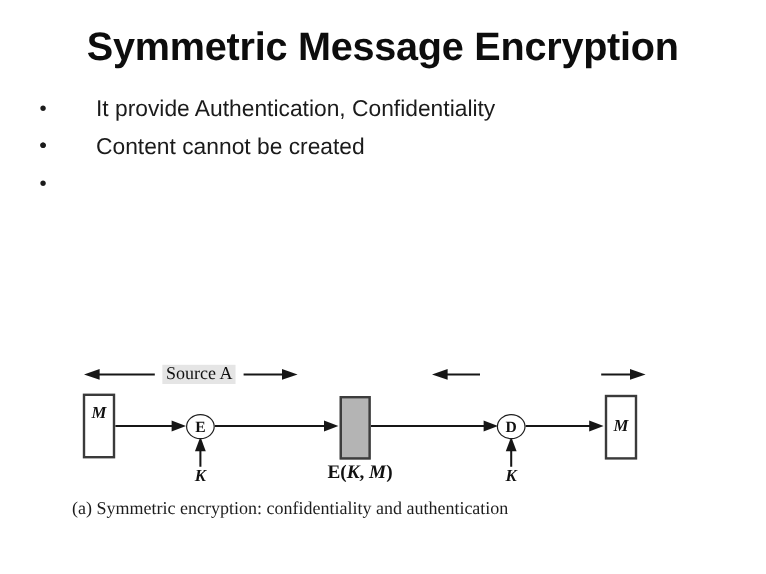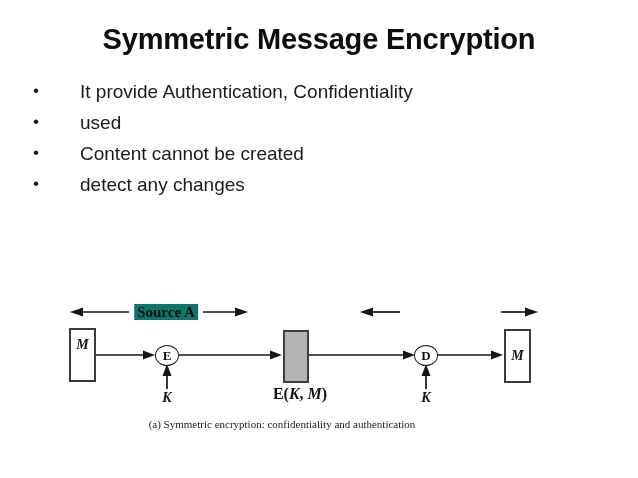--- a/index.html
+++ b/index.html
@@ -11,21 +11,21 @@
     background: #ffffff;
     overflow: hidden;
     font-family: "Liberation Sans", sans-serif;
     color: #141414;
   }
 
   
   .title {
     margin-top: 22px;
     text-align: center;
-    font-size: 29px;
+    font-size: 33px;
     line-height: 34px;
     font-weight: 700;
     letter-spacing: -0.2px;
     color: #0d0d0d;
   }
 
   
   .bullets {
     margin: 22px 16px 0 33px;
     font-size: 19px;
@@ -53,23 +53,23 @@
     color: #111111;
   }
   .diagram svg { position: absolute; left: 0; top: 0; }
 
   .span-label {
     position: absolute;
     top: 11px;
     transform: translateX(-50%);
     font-size: 15px;
     line-height: 16px;
-    font-weight: 700;
+    font-weight: 400;
     white-space: nowrap;
-    background: #0f766e;
+    background: #e5e5e5;
     padding: 0 3px;
   }
   .src-label  { left: 166px; }
   .dst-label  { left: 450px; }
 
   .msg-box {
     position: absolute;
     box-sizing: border-box;
     width: 27px;
     height: 54px;
@@ -134,49 +134,46 @@
     font-weight: 600;
     white-space: nowrap;
   }
   .ct-label .var { font-style: italic; }
 
   .caption {
     position: absolute;
     left: 60px;
     top: 124px;
     width: 444px;
-    text-align: center;
-    font-size: 11px;
+    font-size: 15px;
     line-height: 15px;
     color: #1c1c1c;
   }
 </style>
 </head>
 <body>
 
 <div class="slide">
 
   <div class="title">Symmetric Message Encryption</div>
 
   <div class="bullets">
     <div class="bullet-item">
       <span class="bullet-dot">•</span>
       <span class="bullet-line">It provide Authentication, Confidentiality</span>
     </div>
     <div class="bullet-item">
       <span class="bullet-dot">•</span>
-      <span class="bullet-line">used</span>
     </div>
     <div class="bullet-item">
       <span class="bullet-dot">•</span>
       <span class="bullet-line">Content cannot be created</span>
     </div>
     <div class="bullet-item">
       <span class="bullet-dot">•</span>
-      <span class="bullet-line">detect any changes</span>
     </div>
   </div>
 
   <div class="diagram">
 
     <svg width="638" height="185" viewBox="0 0 638 185">
       <g stroke="#161616" stroke-width="1.7" fill="#161616">
 
         <g>
           <polygon points="70,19 83,14.5 83,23.5" stroke="none"></polygon>

